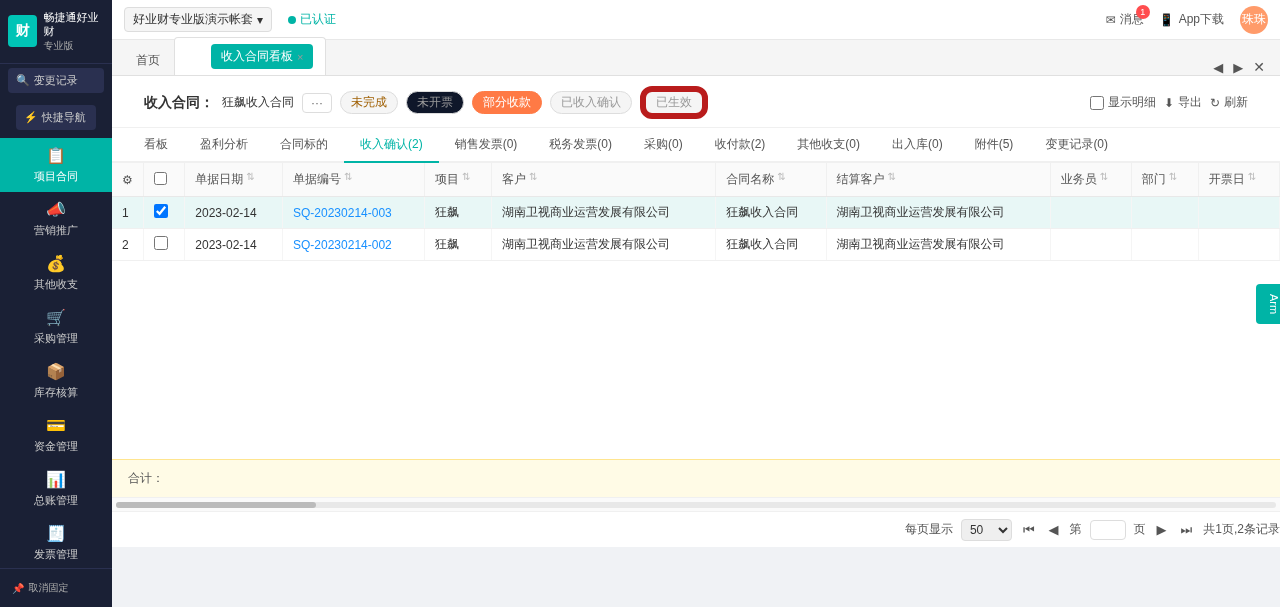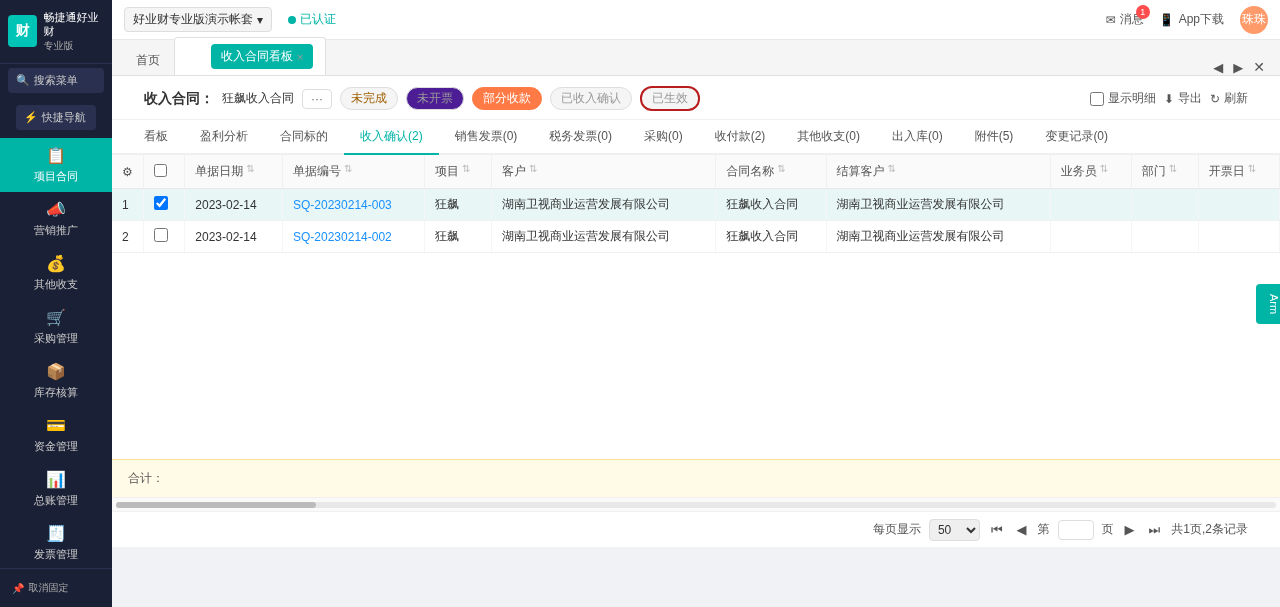--- a/index.html
+++ b/index.html
@@ -44,24 +44,24 @@
     
     .content { flex: 1; background: #fff; padding: 0; display: flex; flex-direction: column; overflow: hidden; }
 
     
     .contract-header { padding: 10px 32px 8px; display: flex; align-items: center; gap: 8px; border-bottom: 1px solid #f0f0f0; flex-shrink: 0; }
     .contract-title { font-size: 14px; font-weight: bold; color: #333; }
     .contract-title-name { color: #333; }
     .contract-more-btn { background: none; border: 1px solid #ddd; border-radius: 4px; padding: 2px 8px; cursor: pointer; color: #666; font-size: 12px; }
     .status-badge { padding: 2px 10px; border-radius: 12px; font-size: 12px; cursor: pointer; }
     .status-incomplete { background: #f5f5f5; color: #a16207; border: 1px solid #ddd; }
-    .status-noinvoice { background: #4c1d95; color: #999; border: 1px solid #ddd; }
+    .status-noinvoice { background: #0f172a; color: #999; border: 1px solid #ddd; }
     .status-partial { background: #ff7a45; color: #fff; border: 1px solid #ff7a45; }
     .status-confirmed { background: #f5f5f5; color: #999; border: 1px solid #ddd; }
-    .status-active { background: #f5f5f5; color: #999; border: 2px solid #b91c1c; }
+    .status-active { background: #f5f5f5; color: #999; border: 6px solid #b91c1c; }
     .header-actions { margin-left: auto; display: flex; gap: 8px; align-items: center; }
     .header-action-btn { display: flex; align-items: center; gap: 4px; color: #555; font-size: 12px; cursor: pointer; background: none; border: none; }
     .detail-toggle { display: flex; align-items: center; gap: 4px; font-size: 12px; color: #555; }
     .detail-checkbox { width: 14px; height: 14px; border: 1px solid #ddd; }
 
     
     .sub-tabs { display: flex; border-bottom: 2px solid #f0f0f0; padding: 0 16px; flex-shrink: 0; background: #fff; }
     .sub-tab { padding: 8px 16px; font-size: 12px; cursor: pointer; color: #555; border-bottom: 2px solid transparent; margin-bottom: -2px; white-space: nowrap; }
     .sub-tab.active { color: #00b4a6; border-bottom-color: #00b4a6; font-weight: 500; }
 
@@ -81,21 +81,21 @@
     
     .footer-bar { height: 38px; background: #fffbe6; border-top: 1px solid #ffe58f; display: flex; align-items: center; padding: 0 16px; flex-shrink: 0; }
     .footer-total { font-size: 12px; color: #555; }
 
     
     .scroll-bar-area { height: 14px; background: #fafafa; border-top: 1px solid #f0f0f0; display: flex; align-items: center; padding: 0 4px; flex-shrink: 0; }
     .scroll-track { flex: 1; height: 6px; background: #e8e8e8; border-radius: 3px; position: relative; }
     .scroll-thumb { position: absolute; left: 0; top: 0; width: 200px; height: 6px; background: #bbb; border-radius: 3px; }
 
     
-    .pagination { height: 36px; display: flex; align-items: center; justify-content: flex-end; padding: 0 32px; gap: 8px; border-top: 1px solid #f0f0f0; flex-shrink: 0; font-size: 12px; color: #555; }
+    .pagination { height: 36px; display: flex; align-items: center; justify-content: flex-end; padding: 0 0; gap: 8px; border-top: 1px solid #f0f0f0; flex-shrink: 0; font-size: 12px; color: #555; }
     .page-label { color: #555; }
     .page-size-select { border: 1px solid #ddd; border-radius: 4px; padding: 2px 4px; font-size: 12px; color: #333; }
     .page-nav-btn { border: none; background: none; cursor: pointer; color: #555; font-size: 13px; padding: 0 3px; }
     .page-nav-btn:disabled { color: #ccc; cursor: default; }
     .page-input { width: 36px; border: 1px solid #ddd; border-radius: 4px; text-align: center; padding: 2px 4px; font-size: 12px; }
     .page-info { color: #555; }
 
     
     .right-float-btn { position: fixed; right: 0; top: 50%; transform: translateY(-50%); background: #00b4a6; color: #fff; width: 24px; padding: 10px 0; writing-mode: vertical-rl; font-size: 11px; cursor: pointer; border-radius: 4px 0 0 4px; z-index: 100; }
 
@@ -112,21 +112,21 @@
   <div class="sidebar-logo">
     <div class="sidebar-logo-icon">财</div>
     <div>
       <div class="sidebar-logo-text">畅捷通好业财</div>
       <div class="sidebar-logo-sub">专业版</div>
     </div>
   </div>
   <div class="nav-group">
     <button class="sidebar-search-btn">
       <span>🔍</span>
-      <span>搜索菜单</span>
+      <span>变更记录</span>
     </button>
   </div>
   <div class="nav-group">
     <button class="sidebar-nav-btn">
       <span>⚡</span>
       <span>快捷导航</span>
     </button>
   </div>
   <div class="sidebar-items" id="sidebar-items-container">
   <div class="sidebar-item active">

